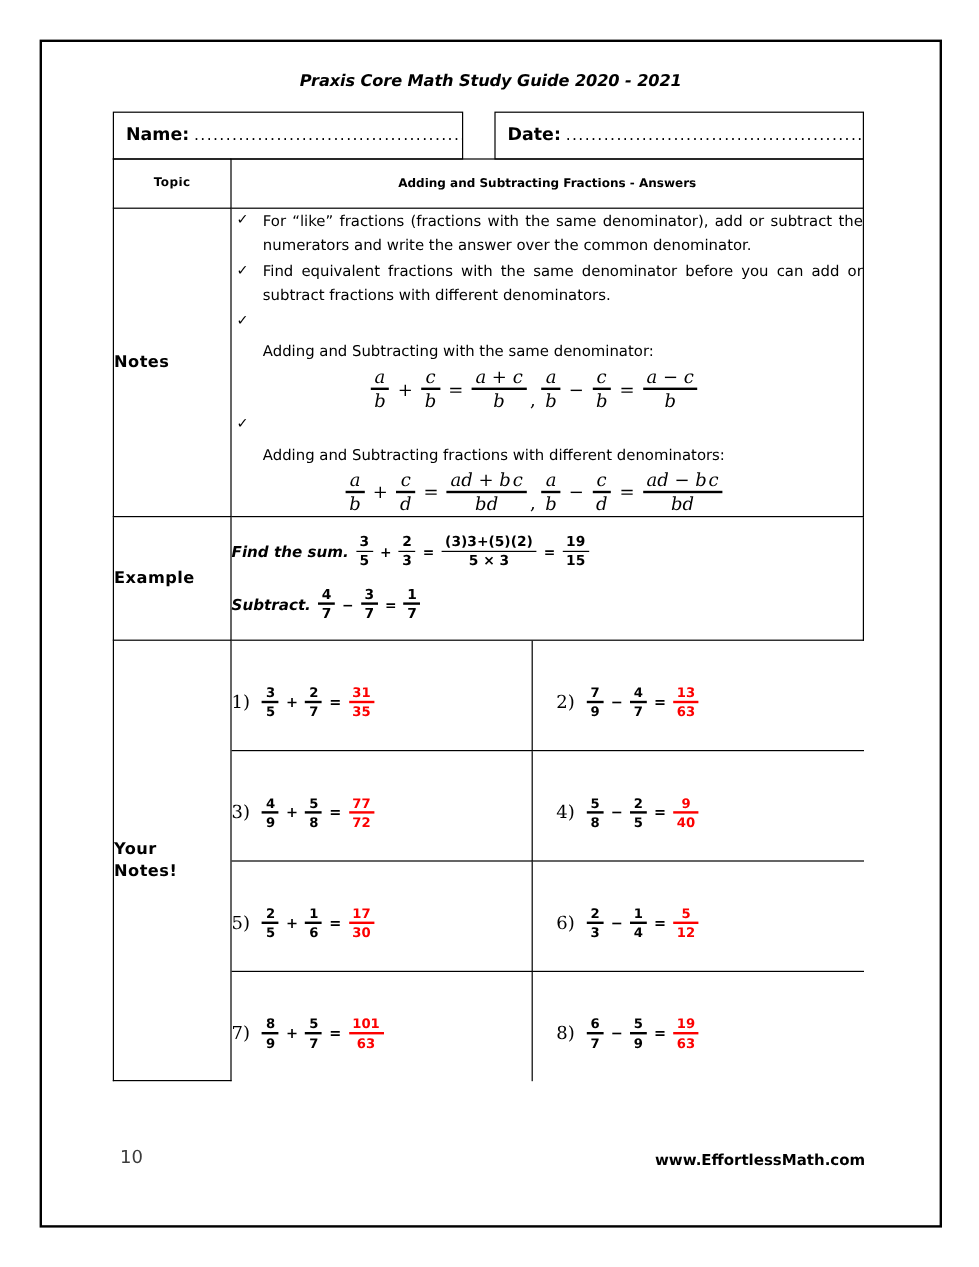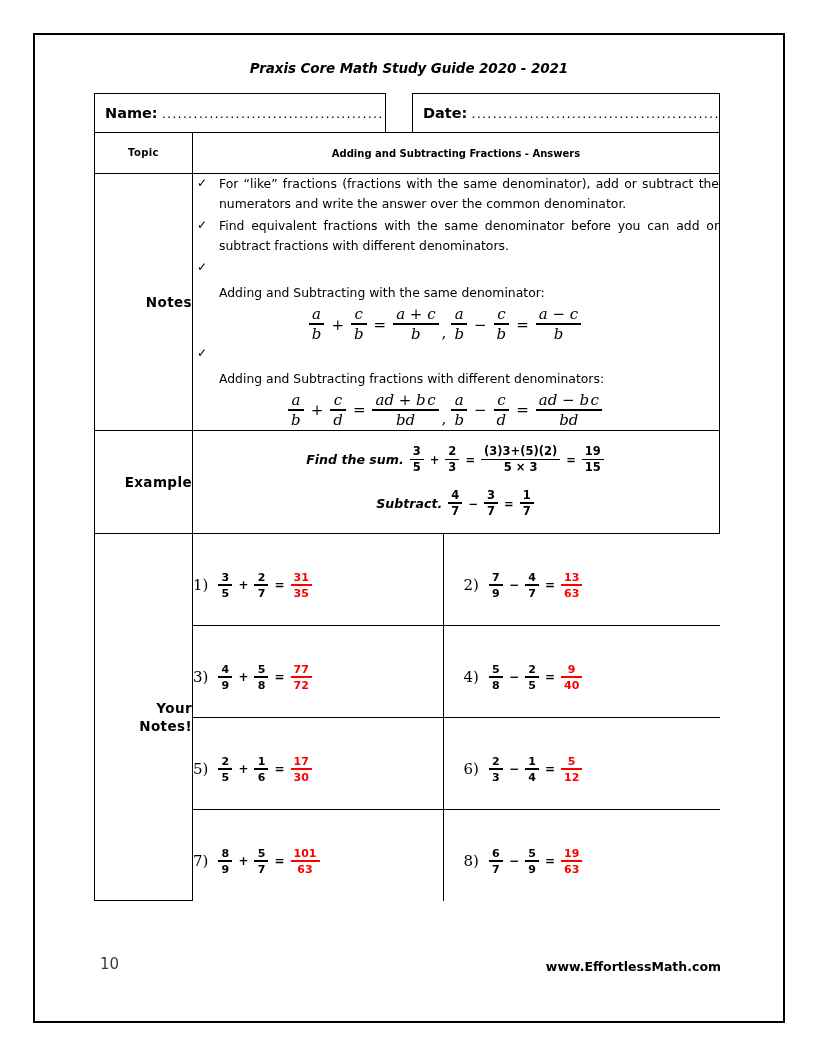--- a/index.html
+++ b/index.html
@@ -86,21 +86,21 @@
     table-layout: fixed;
   }
   .main-table td {
     border: 1.6px solid #000000;
     vertical-align: middle;
     padding: 0;
   }
   .col-label { width: 98px; }
 
   .label-cell {
-    text-align: right;
+    text-align: left;
     font-family: "DejaVu Sans", sans-serif;
     font-weight: bold;
     font-size: 13.5px;
     letter-spacing: 0.4px;
     line-height: 1.35;
   }
   .topic-cell {
     height: 40px;
     text-align: center;
     font-family: "DejaVu Sans", sans-serif;
@@ -167,21 +167,20 @@
   }
   .formula-row .math { font-size: 15px; }
 
   
   .example-cell { padding: 10px 10px 10px 12px; vertical-align: middle; height: 102px; }
   .ex-line {
     display: flex;
     align-items: center;
     margin-bottom: 16px;
     font-size: 13px;
-    justify-content: center;
   }
   .ex-line:last-child { margin-bottom: 0; }
   .ex-label {
     font-family: "DejaVu Sans", sans-serif;
     font-weight: bold;
     font-style: italic;
     font-size: 12.6px;
     white-space: nowrap;
   }
   .ex-math {

